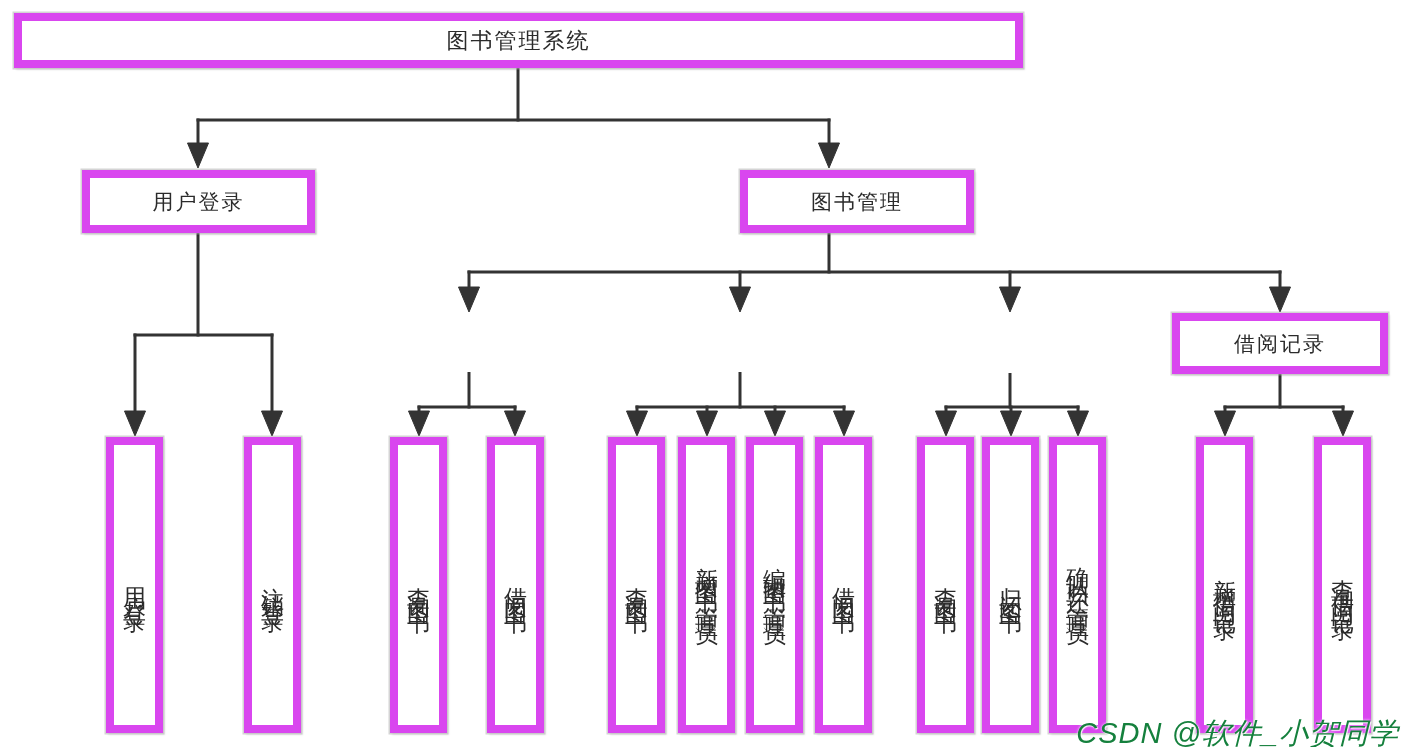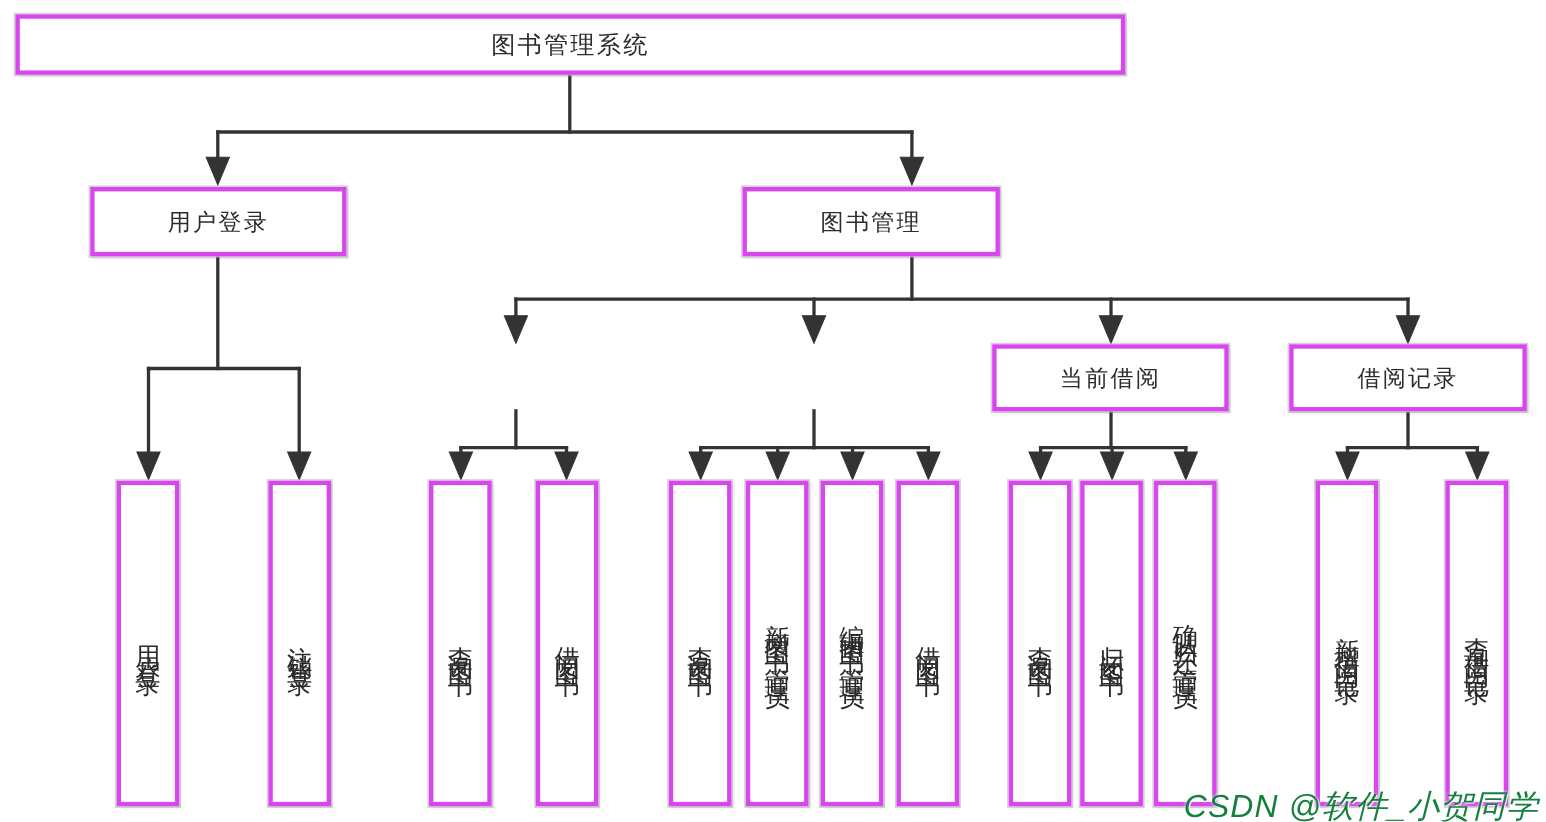--- a/index.html
+++ b/index.html
@@ -4,21 +4,21 @@
 <style>
   html,body{margin:0;padding:0;background:#fff;}
   .canvas{
     position:relative;width:1405px;height:747px;background:#ffffff;overflow:hidden;
     font-family:"Liberation Sans","DejaVu Sans",sans-serif;color:#2b2b2b;
   }
   .connectors{position:absolute;left:0;top:0;z-index:1;}
   .connectors line{stroke:#333333;stroke-width:3;}
   .connectors polygon{fill:#333333;stroke:#333333;}
   .box{
-    position:absolute;z-index:2;background:#ffffff;border:4px solid #d946ef;
+    position:absolute;z-index:2;background:#ffffff;border:8px solid #d946ef;
     box-sizing:border-box;display:flex;align-items:center;justify-content:center;
     box-shadow:0 0 0 1.5px rgba(176,176,176,0.55),2px 2px 2px rgba(0,0,0,0.10);
     text-align:right;
   }
   .box.h span{font-size:21px;letter-spacing:2px;white-space:nowrap;color:#2b2b2b;}
   .box.root span{font-size:22px;}
   .box.v{width:57px;top:437px;height:296px;}
   .box.v span{
     writing-mode:vertical-rl;text-orientation:mixed;
     font-size:23px;letter-spacing:8px;line-height:1;color:#2b2b2b;
@@ -98,27 +98,24 @@
     <polygon points="1343,436 1332.5,411 1353.5,411"></polygon>
   </svg>
 
   <div class="box h root" style="left:14px;top:13px;width:1009px;height:55px">
     <span>图书管理系统</span>
   </div>
 
   <div class="box h" style="left:82px;top:170px;width:233px;height:63px">
     <span>用户登录</span>
   </div>
-  <div class="box h" style="left:675px;top:170px;width:234px;height:63px">
+  <div class="box h" style="left:740px;top:170px;width:234px;height:63px">
     <span>图书管理</span>
   </div>
 
-  <div class="box h" style="left:902px;top:313px;width:215px;height:61px">
-    <span>当前借阅</span>
-  </div>
   <div class="box h" style="left:1172px;top:313px;width:216px;height:61px">
     <span>借阅记录</span>
   </div>
 
   <div class="box v" style="left:106px">
     <span>用户登录</span>
   </div>
   <div class="box v" style="left:244px">
     <span>注销登录</span>
   </div>

